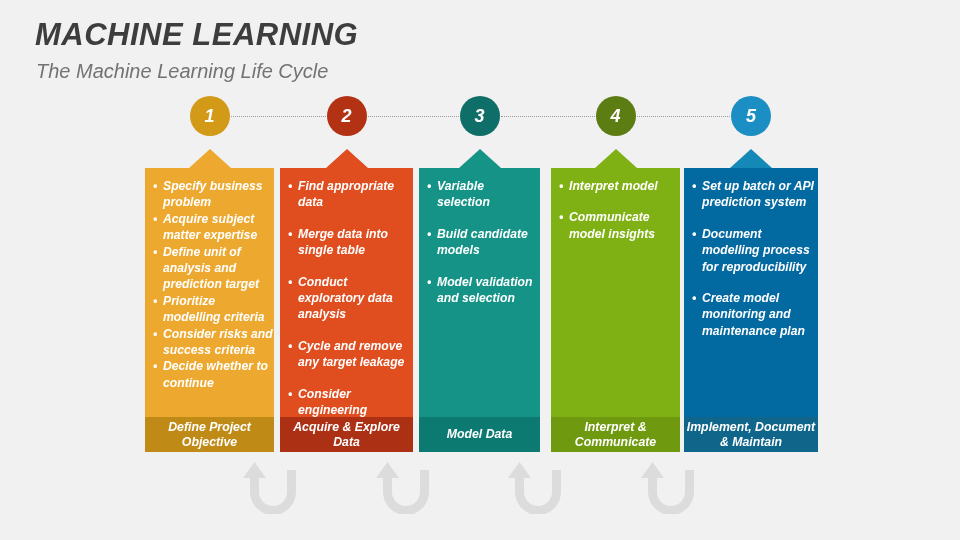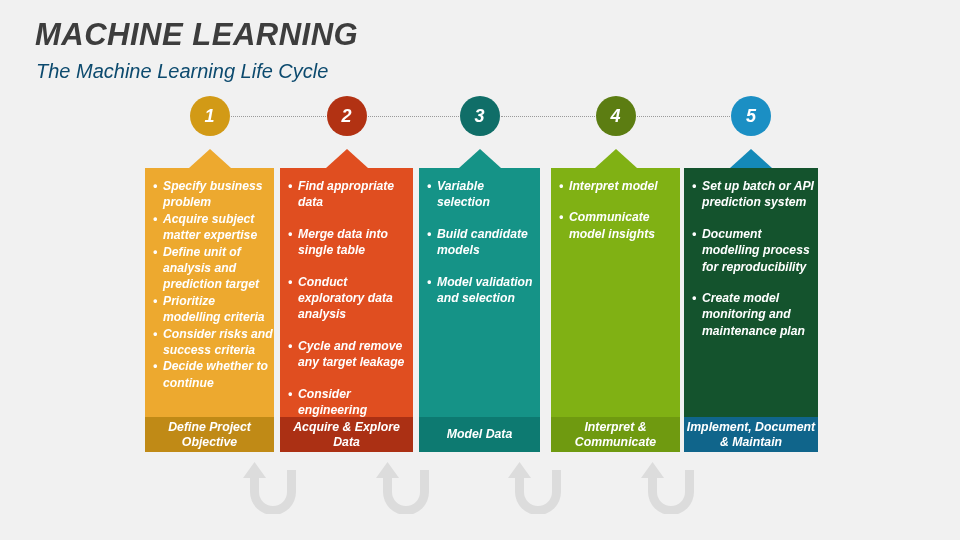--- a/index.html
+++ b/index.html
@@ -14,21 +14,21 @@
 
   
   #title{
     position:absolute;left:35px;top:17px;
     font-size:31px;font-weight:bold;letter-spacing:0.5px;
     color:#3d3d3d;
   }
   #subtitle{
     position:absolute;left:36px;top:60px;
     font-size:20px;font-weight:normal;
-    color:#0c4a6e;
+    color:#737373;
   }
 
   
   .connector{
     position:absolute;top:116px;height:1px;
     border-top:1px dotted #9a9a9a;
   }
 
   
   .circle{
@@ -137,21 +137,21 @@
         <div class="body" style="background: rgb(128, 177, 20);">
           <ul class="bullets sp-lg">
             <li>Interpret model</li>
             <li>Communicate model insights</li>
           </ul>
         </div>
         <div class="footer" style="background: rgb(111, 154, 16);">Interpret &amp; Communicate</div>
       </div>
       <div class="col" style="left: 684px; width: 134px;">
         <div class="notch" style="border-bottom: 19px solid rgb(20, 137, 184);"></div>
-        <div class="body" style="background: #14532d;">
+        <div class="body" style="background: #0369a1;">
           <ul class="bullets sp-lg">
             <li>Set up batch or API prediction system</li>
             <li>Document modelling process for reproducibility</li>
             <li>Create model monitoring and maintenance plan</li>
           </ul>
         </div>
         <div class="footer" style="background: rgb(16, 101, 139);">Implement, Document &amp; Maintain</div>
       </div>
     </div>
   <div id="loops">

